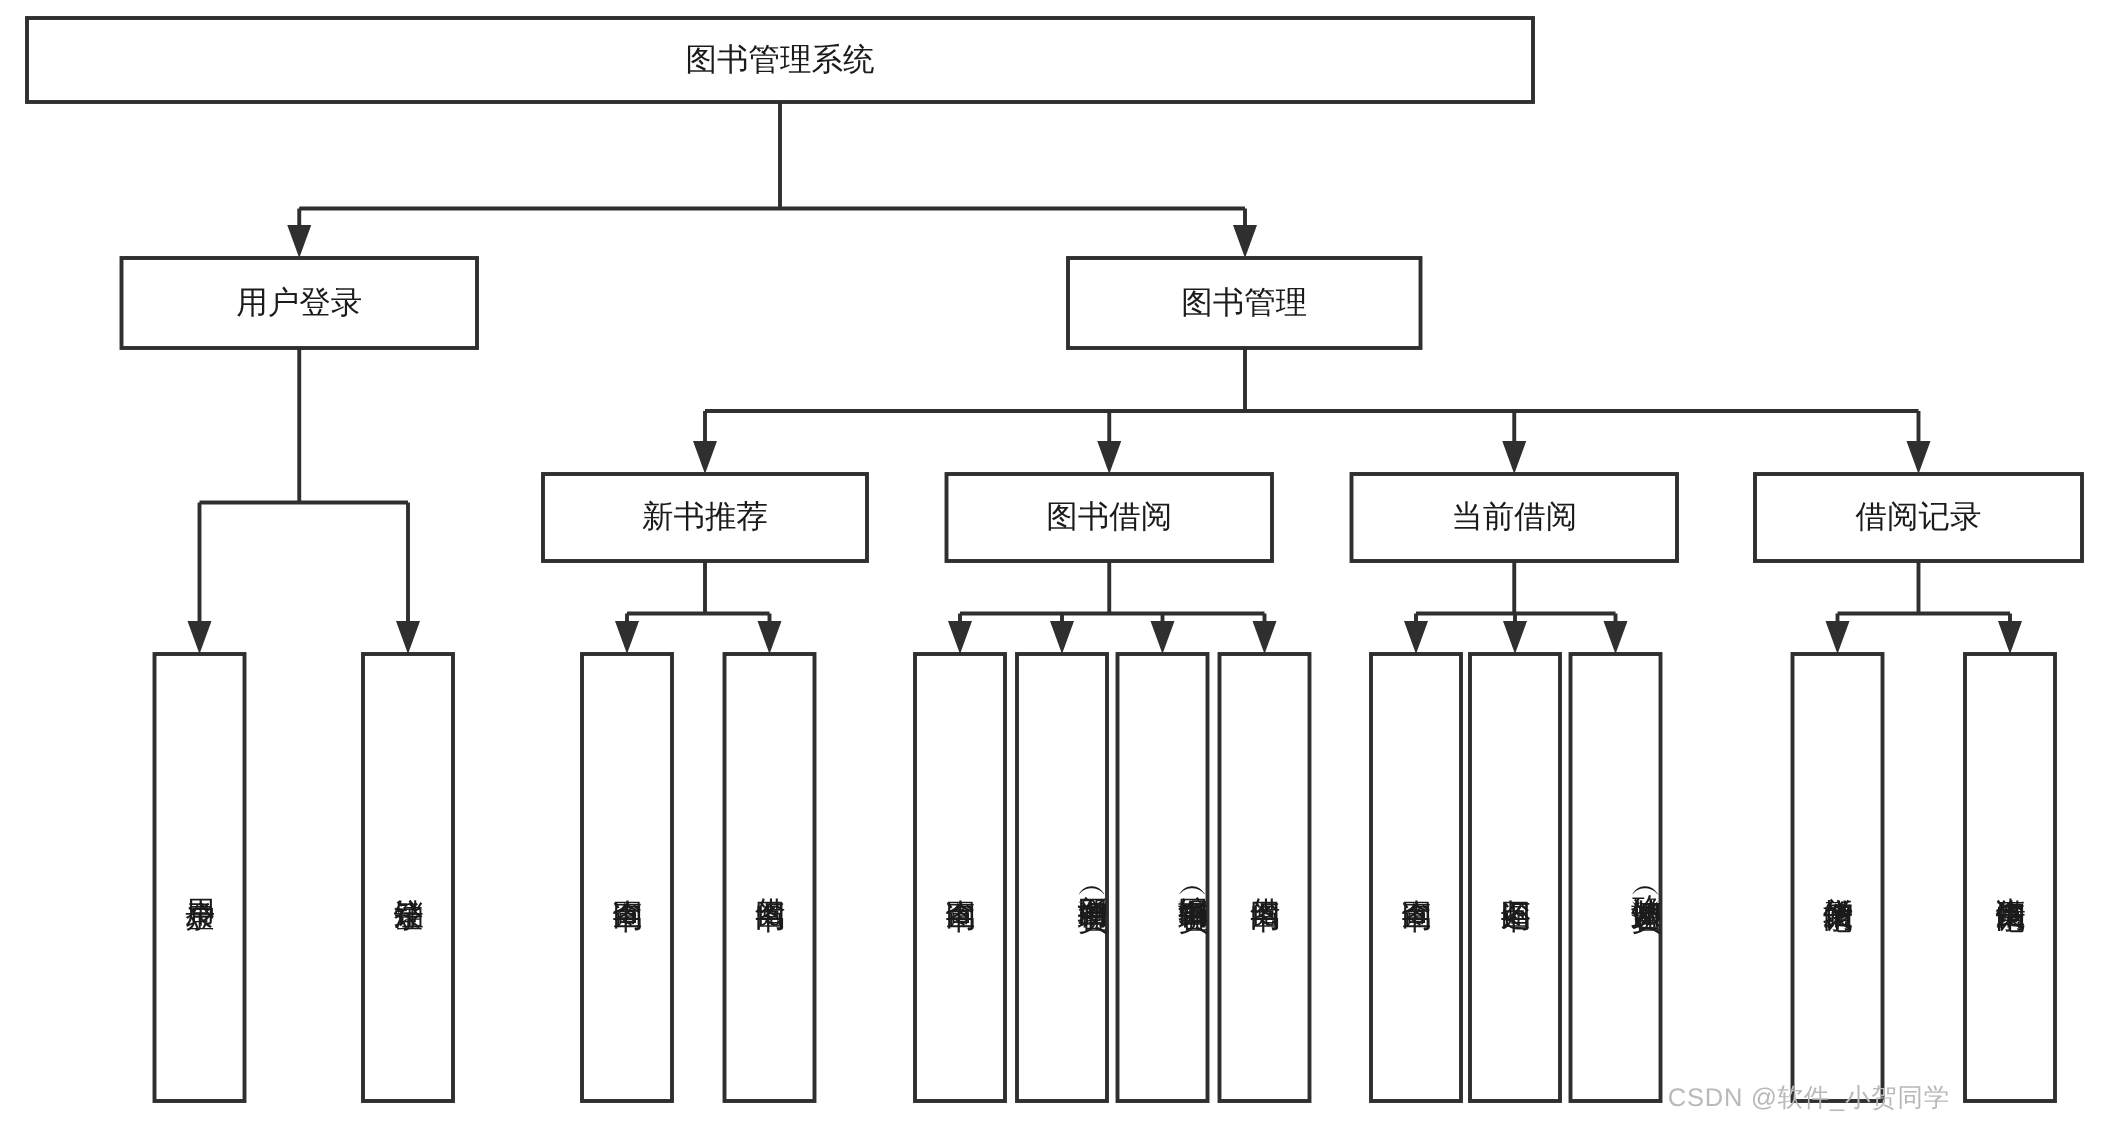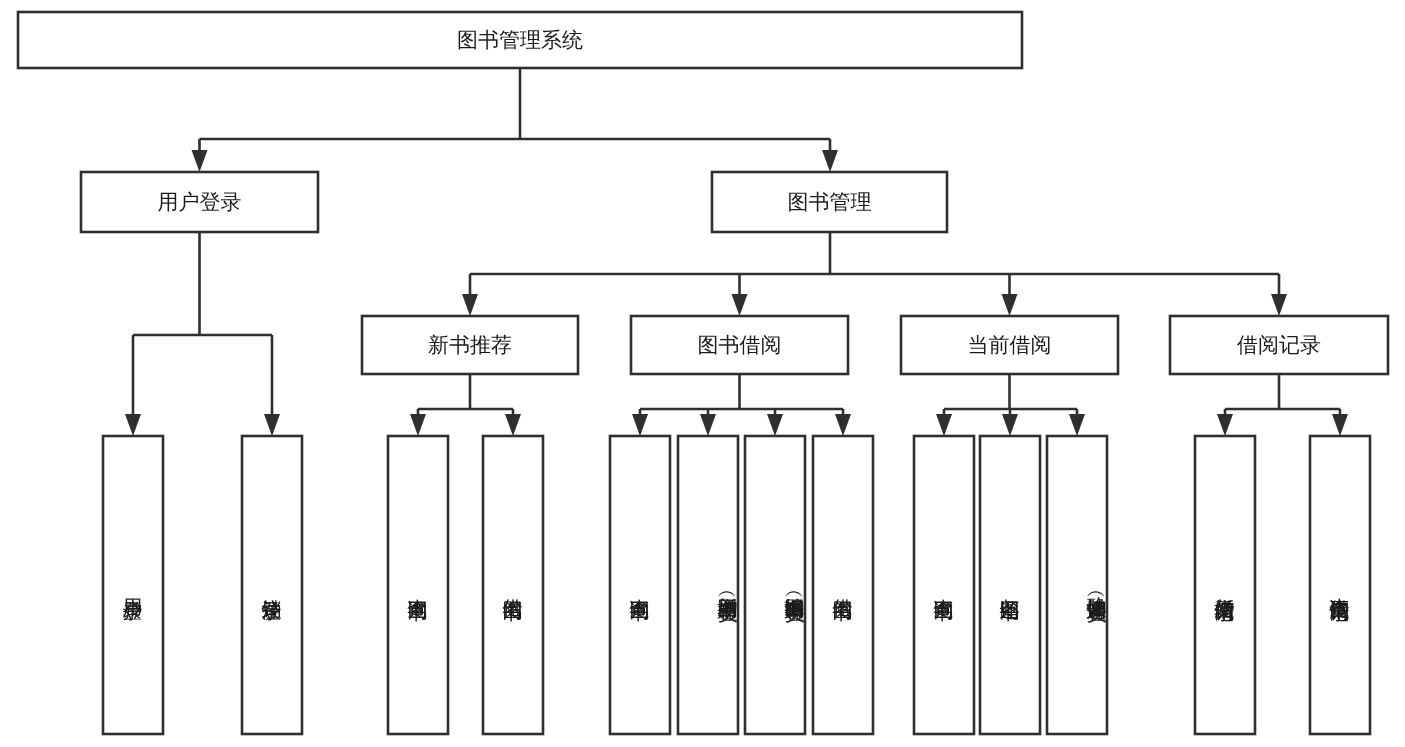--- a/index.html
+++ b/index.html
@@ -211,14 +211,15 @@
   <div class="node-label-v" style="left:610px; top:436px; width:60px; height:298px; display:flex; align-items:center; justify-content:center;">查询图书</div>
   <div class="node-label-v" style="left:678px; top:436px; width:60px; height:298px; display:flex; align-items:flex-start; justify-content:center;">新增图书（管理员）</div>
   <div class="node-label-v" style="left:745px; top:436px; width:60px; height:298px; display:flex; align-items:flex-start; justify-content:center;">编辑图书（管理员）</div>
   <div class="node-label-v" style="left:813px; top:436px; width:60px; height:298px; display:flex; align-items:center; justify-content:center;">借阅图书</div>
   <div class="node-label-v" style="left:914px; top:436px; width:60px; height:298px; display:flex; align-items:center; justify-content:center;">查询图书</div>
   <div class="node-label-v" style="left:980px; top:436px; width:60px; height:298px; display:flex; align-items:center; justify-content:center;">归还图书</div>
   <div class="node-label-v" style="left:1047px; top:436px; width:60px; height:298px; display:flex; align-items:flex-start; justify-content:center;">确认归还（管理员）</div>
   <div class="node-label-v" style="left:1195px; top:436px; width:60px; height:298px; display:flex; align-items:center; justify-content:center;">新增借阅记录</div>
   <div class="node-label-v" style="left:1310px; top:436px; width:60px; height:298px; display:flex; align-items:center; justify-content:center;">查询借阅记录</div>
 
+  <div class="watermark">CSDN @软件_小贺同学</div>
 
 </div>
 
 </body></html>

